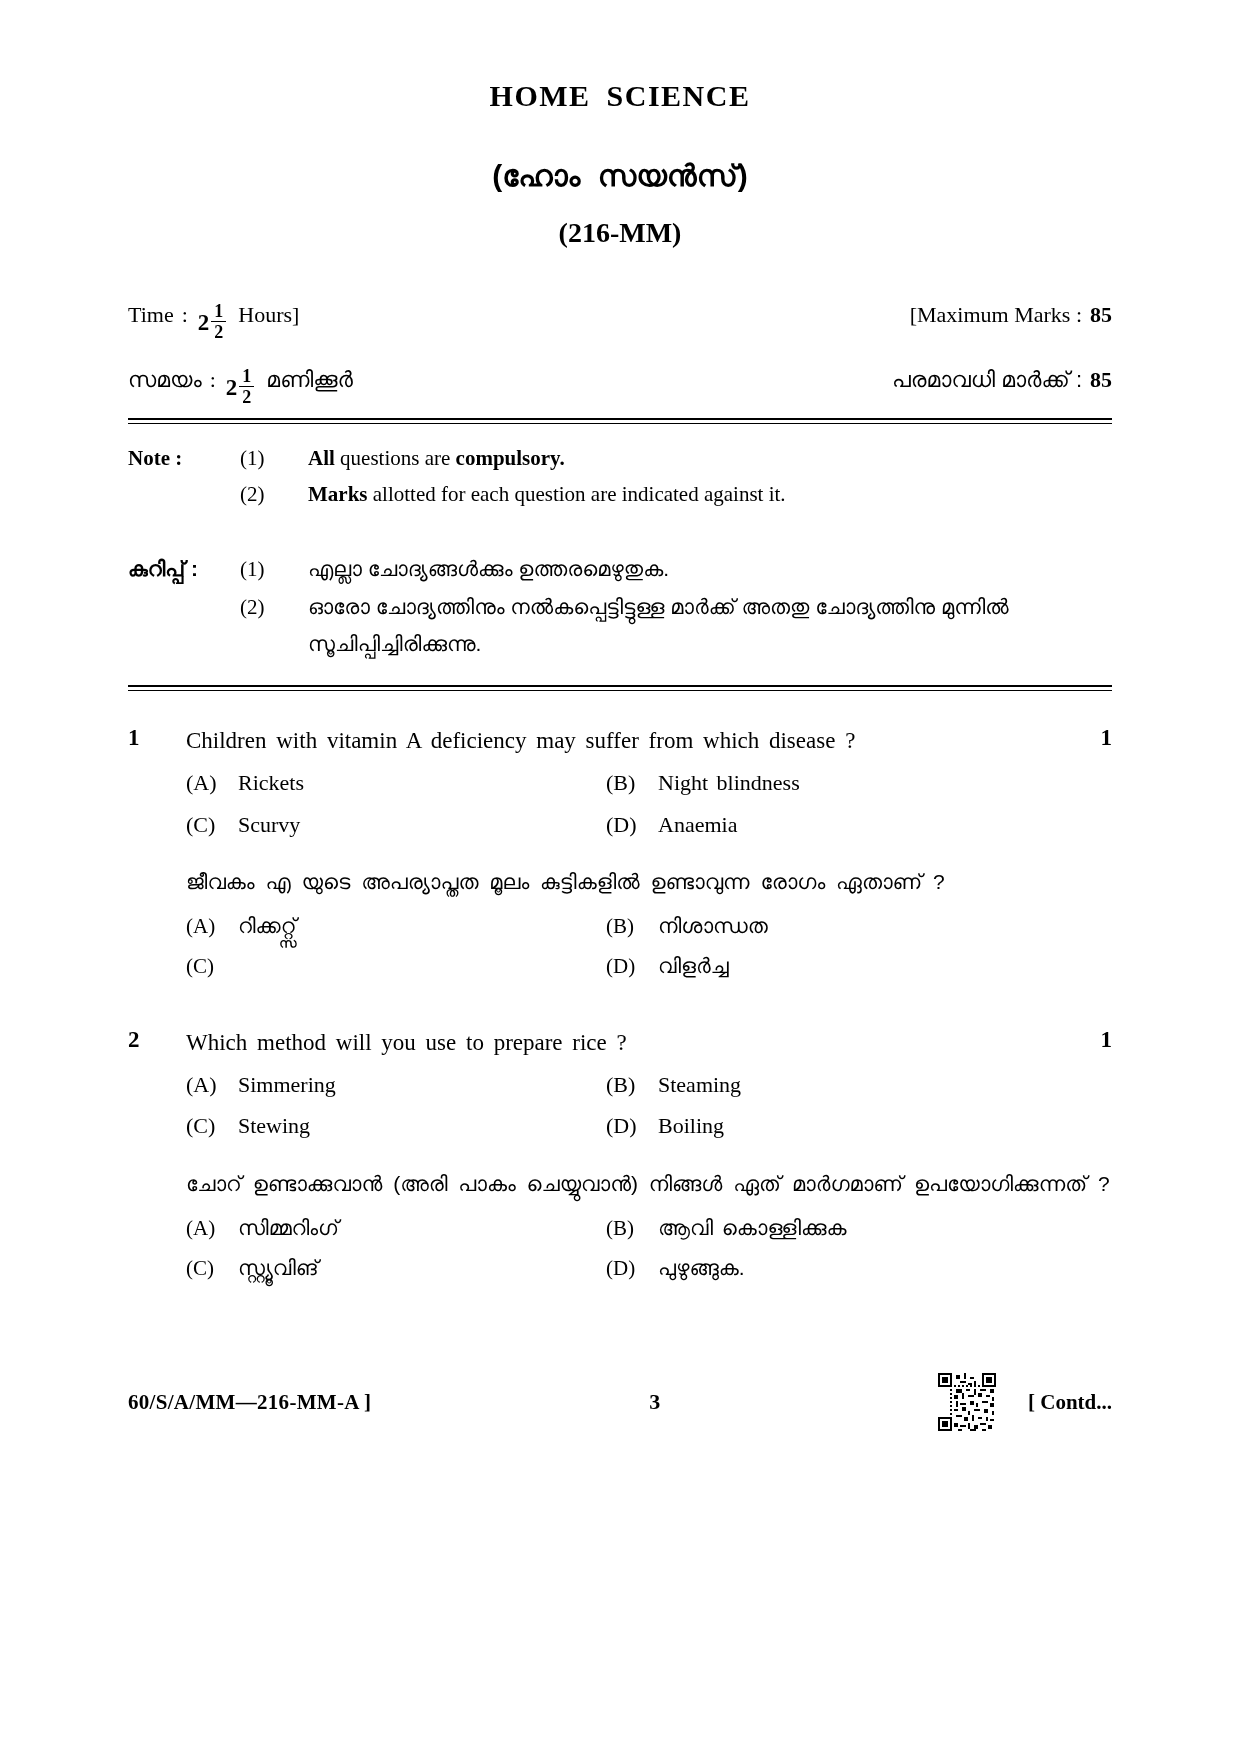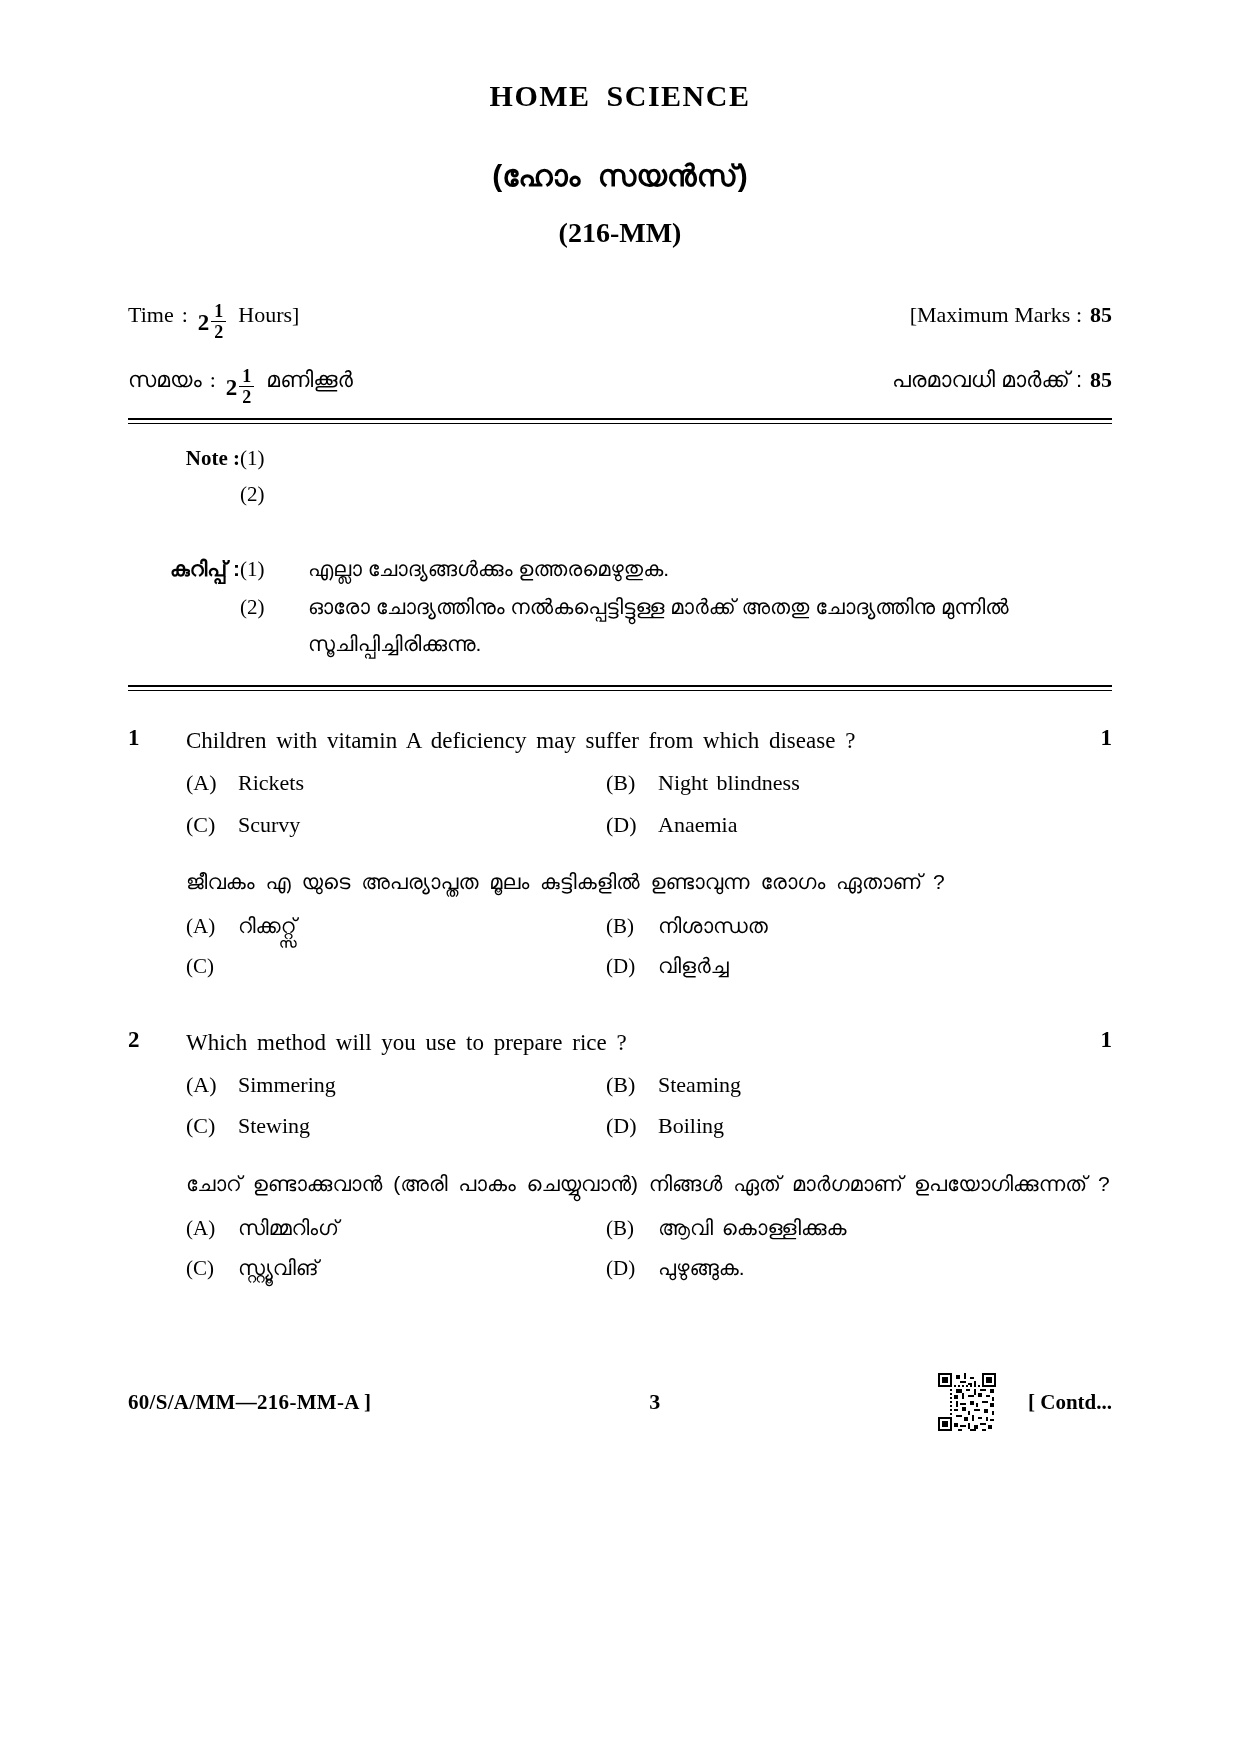--- a/index.html
+++ b/index.html
@@ -113,21 +113,20 @@
     display: flex;
     align-items: flex-start;
     font-size: 21px;
     line-height: 1.55;
     margin-bottom: 4px;
   }
   .note-label {
     width: 112px;
     flex: 0 0 112px;
     font-weight: bold;
-    text-align: right;
   }
   .note-num {
     width: 68px;
     flex: 0 0 68px;
   }
   .note-body { flex: 1 1 auto; }
   .note-body b { font-weight: bold; }
 
   .note-block.ml { margin-top: 40px; }
   .note-block.ml .note-label,
@@ -276,24 +275,26 @@
       <span class="marks-val">85</span>
     </div>
   </div>
 
   <div class="rule-double"></div>
 
   <div class="note-block en">
     <div class="note-line">
       <span class="note-label">Note :</span>
       <span class="note-num">(1)</span>
+      <span class="note-body"><b>All</b><span> questions are </span><b>compulsory.</b></span>
     </div>
     <div class="note-line">
       <span class="note-label"></span>
       <span class="note-num">(2)</span>
+      <span class="note-body"><b>Marks</b><span> allotted for each question are indicated against it.</span></span>
     </div>
   </div>
 
   <div class="note-block ml">
     <div class="note-line">
       <span class="note-label">കുറിപ്പ് :</span>
       <span class="note-num">(1)</span>
       <span class="note-body">എല്ലാ  ചോദ്യങ്ങൾക്കും  ഉത്തരമെഴുതുക.</span>
     </div>
     <div class="note-line">

